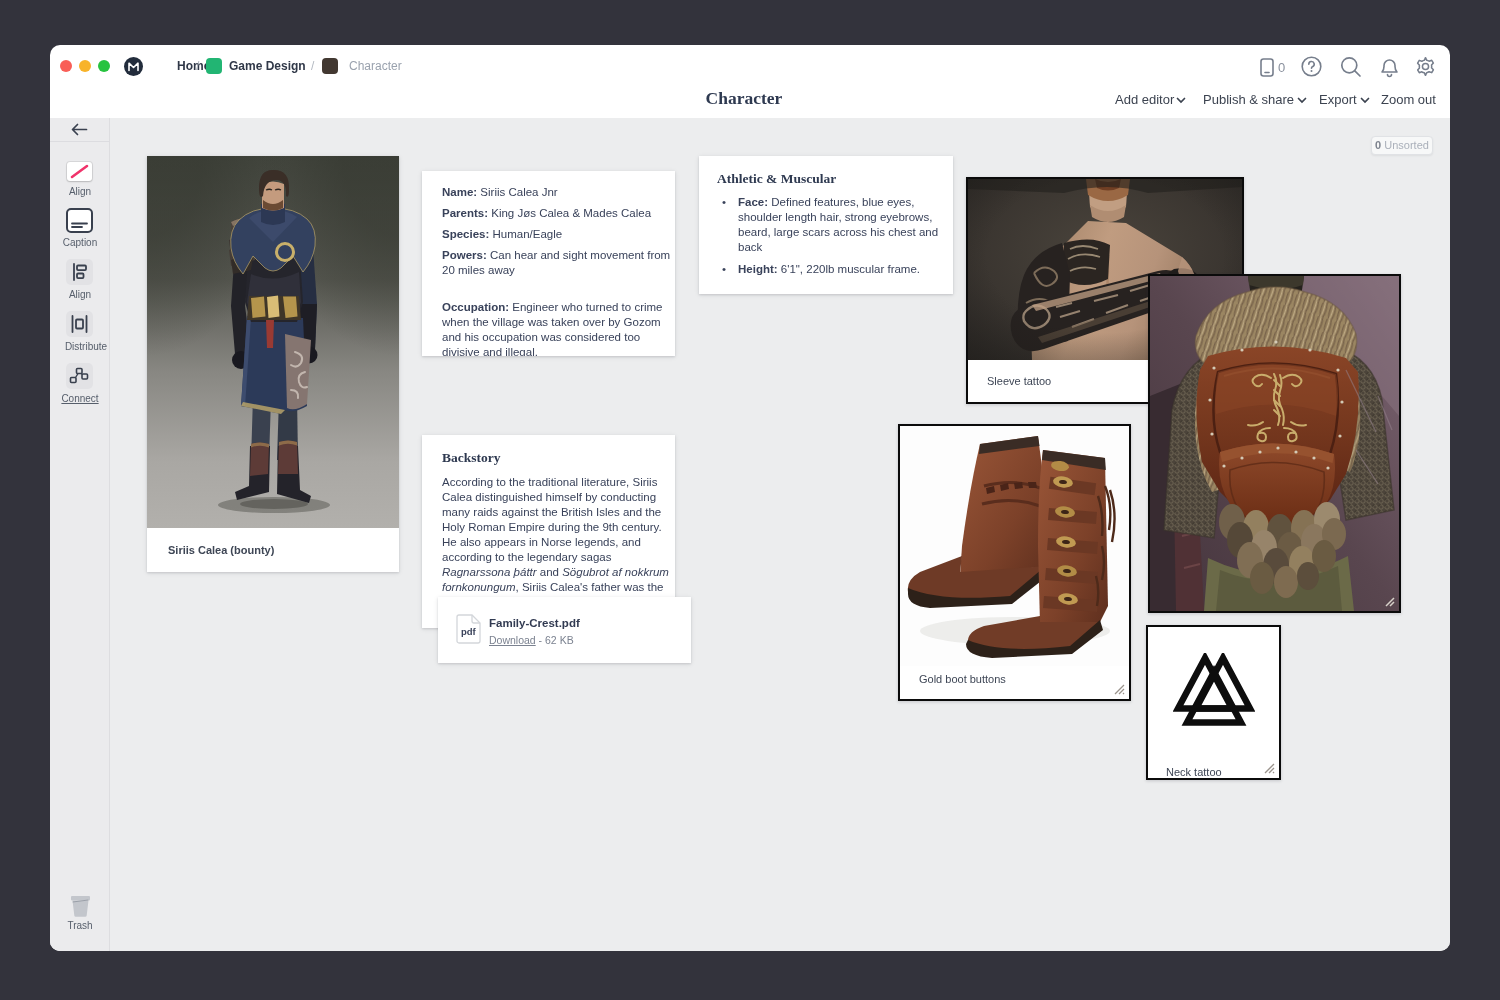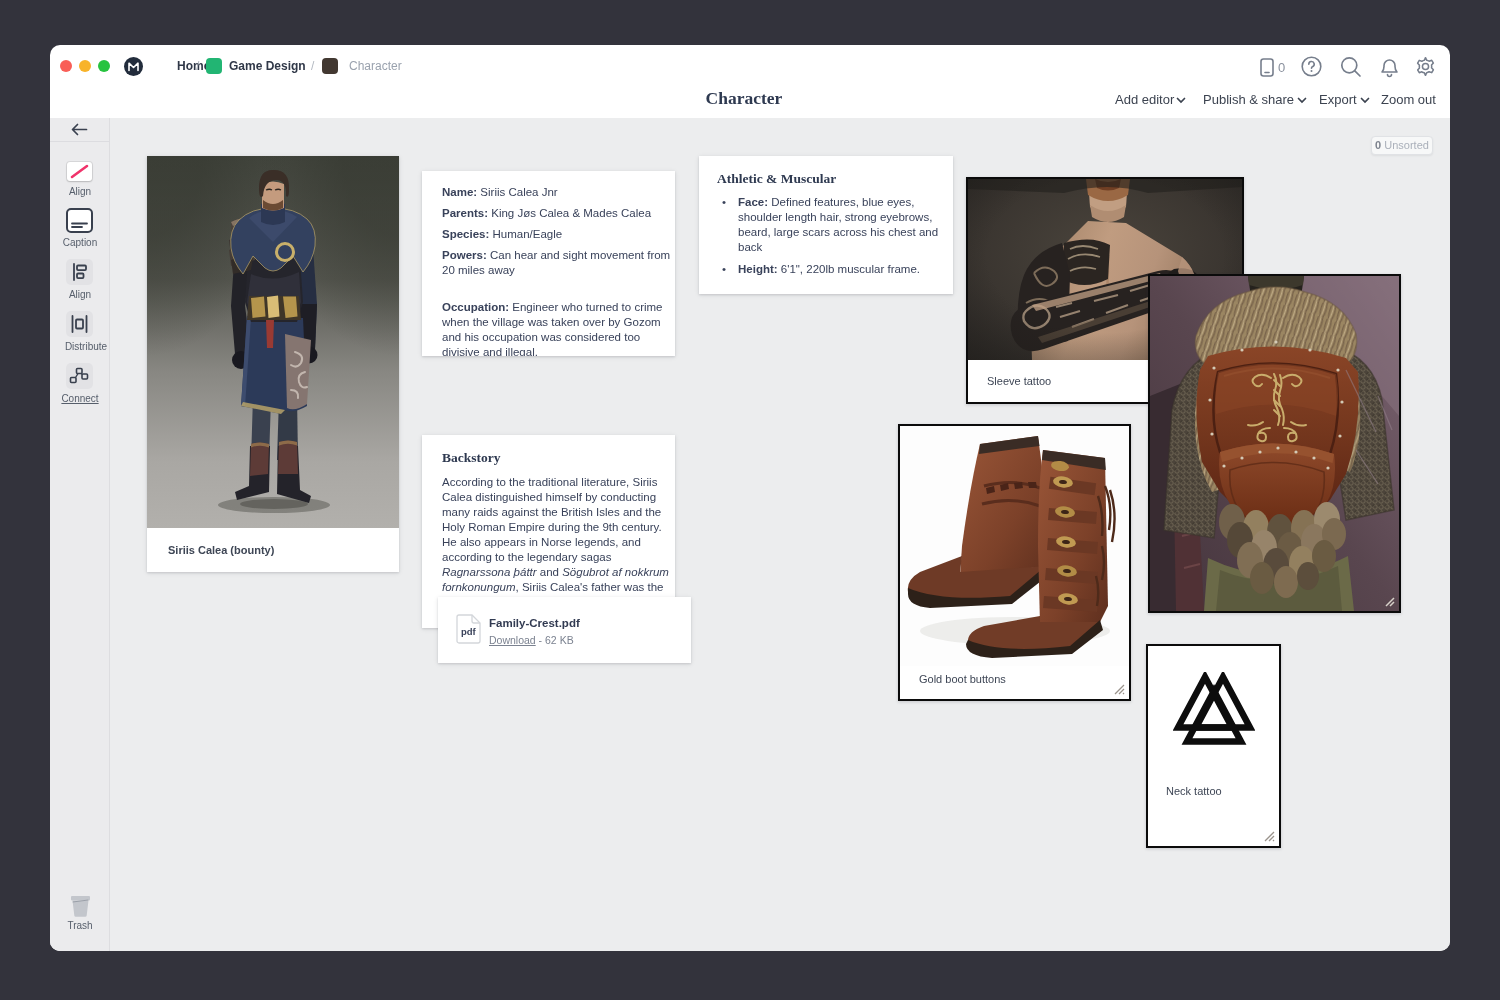--- a/index.html
+++ b/index.html
@@ -405,21 +405,21 @@
           <ellipse cx="168" cy="173" rx="4" ry="2" transform="rotate(8 168 173)"></ellipse>
       </g>
       <path d="M205 60 q8 20 4 44 M210 64 q8 24 2 52 M198 70 q6 18 4 40 M202 120 q4 16 0 34 M196 150 q4 14 1 30" stroke="#4e2a1a" stroke-width="2.4" fill="none"></path>
     </svg>
     <div class="cap" style="position:absolute; left:19px; top:247px;">Gold boot buttons</div>
     <svg class="abs" style="right:4px; bottom:4px;" width="12" height="12" viewBox="0 0 12 12" stroke="#9a938c" stroke-width="1.3">
         <path d="M2 11 l9 -9 M6 11 l5 -5 M10 11 l1 -1" fill="none"></path>
       </svg>
   </div>
 
-  <div class="imgcard" style="left:1096px; top:599px; width:135px; height:204px;">
+  <div class="imgcard" style="left:1096px; top:580px; width:135px; height:155px;">
     <svg class="abs" style="left:25px; top:26px;" width="82" height="73" viewBox="0 0 82 73" fill="none" stroke="#0d0d0d" stroke-width="6.5">
       <path d="M32 5 L5 55.5 L59 55.5 Z"></path>
       <path d="M50 5 L23 55.5 L77 55.5 Z"></path>
       <path d="M41 19 L14 69.5 L68 69.5 Z"></path>
     </svg>
     <div class="cap" style="position:absolute; left:18px; top:139px;">Neck tattoo</div>
     <svg class="abs" style="right:4px; bottom:4px;" width="12" height="12" viewBox="0 0 12 12" stroke="#9a938c" stroke-width="1.3">
         <path d="M2 11 l9 -9 M6 11 l5 -5 M10 11 l1 -1" fill="none"></path>
       </svg>
   </div>

